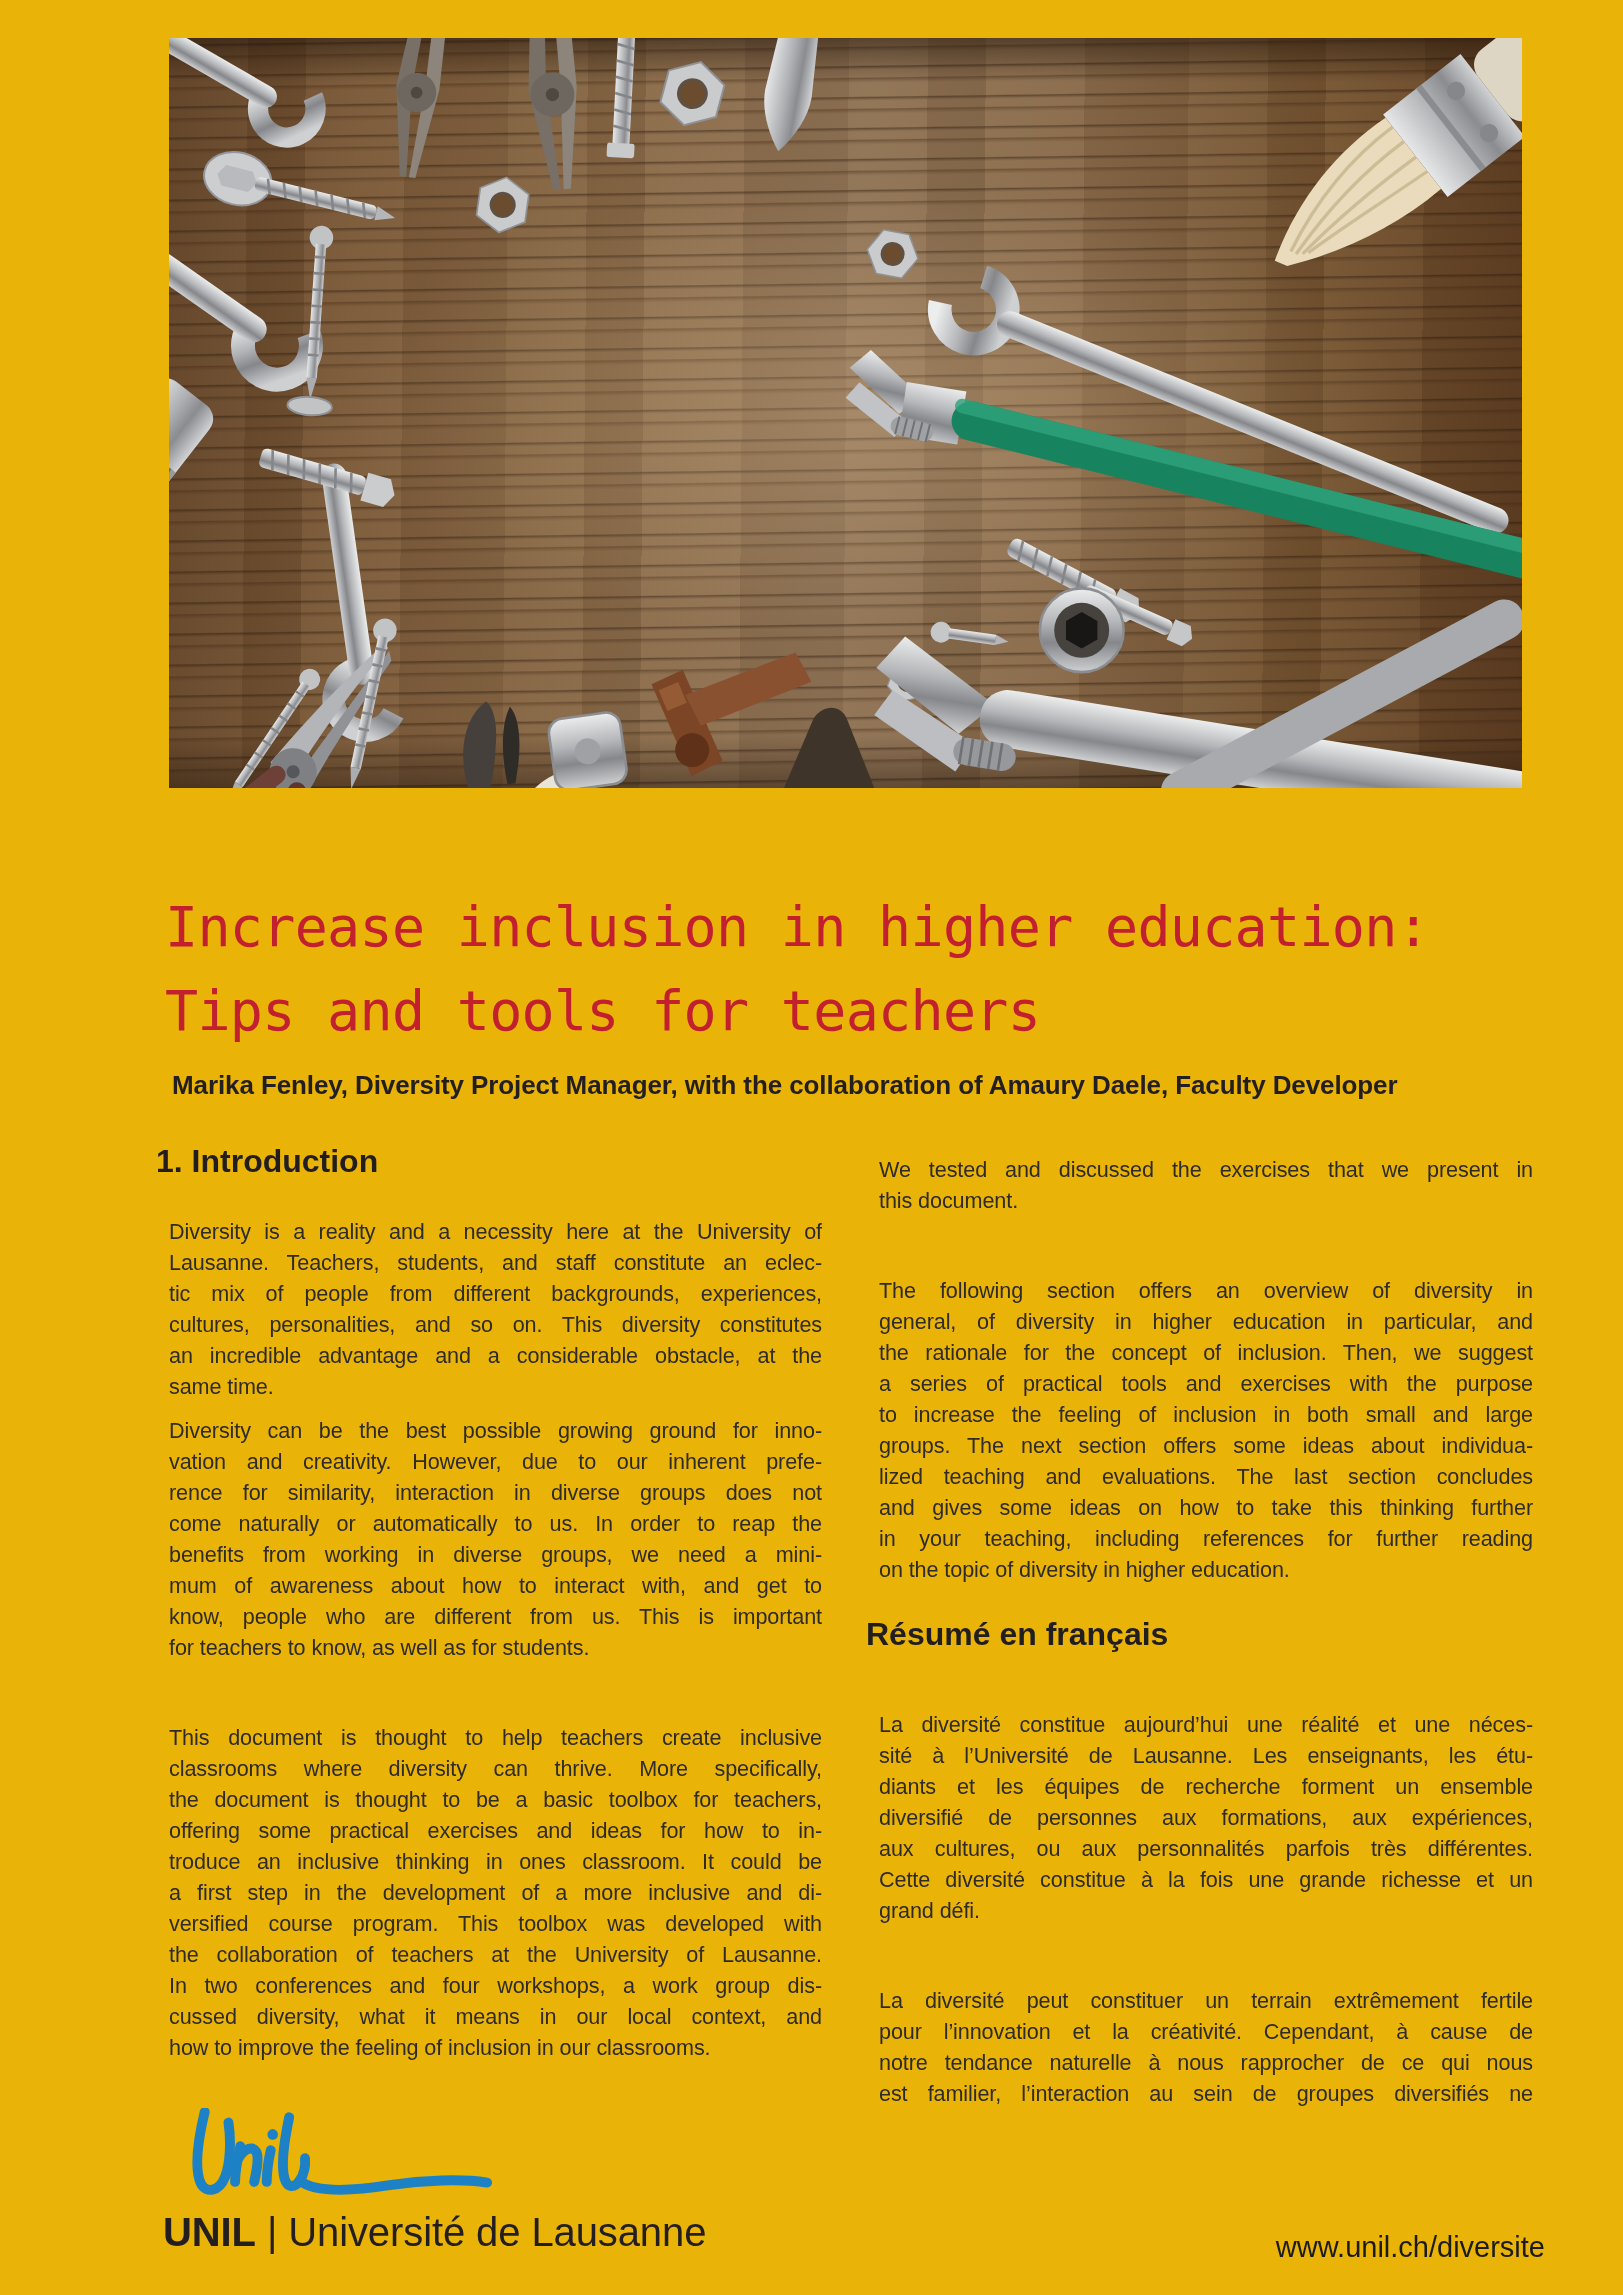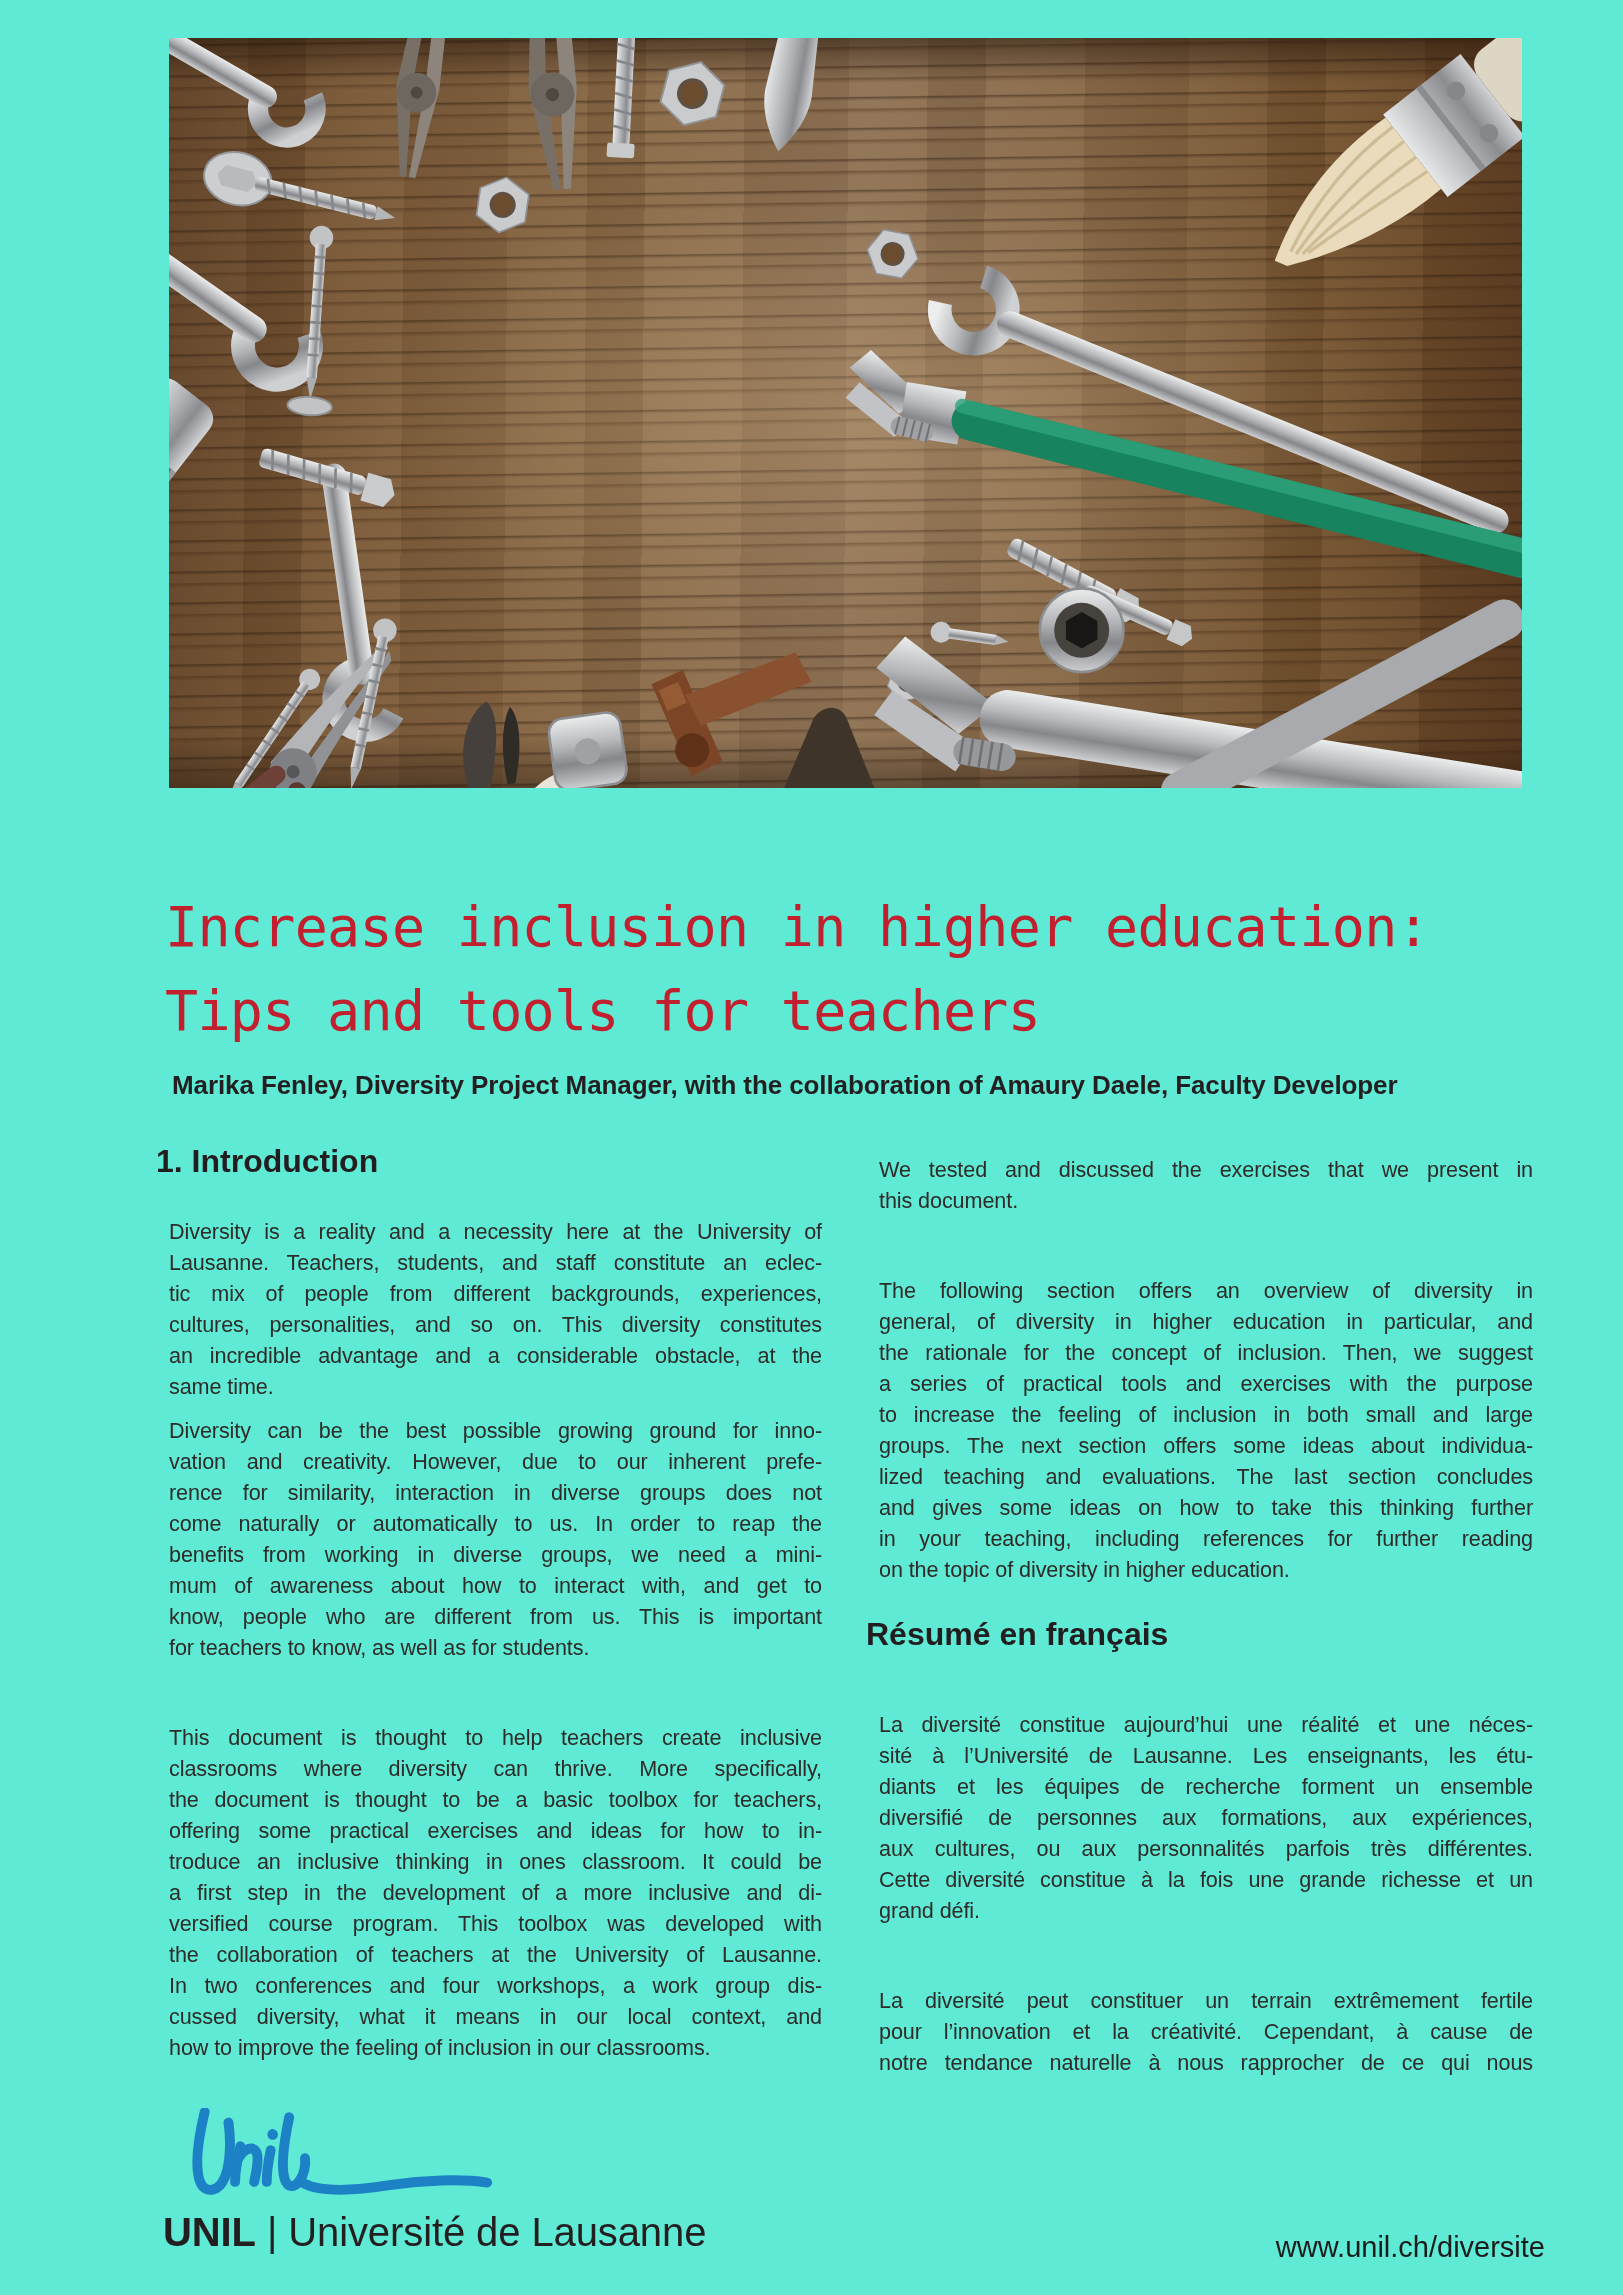--- a/index.html
+++ b/index.html
@@ -1,16 +1,16 @@
 <!DOCTYPE html>
 <html style="font-size:10.5px"><head>
 <meta charset="utf-8">
 <style>
   html,body{margin:0;padding:0;background:#ffffff;}
-  .page{position:relative;width:1623px;height:2295px;background:#5eead4;overflow:hidden;
+  .page{position:relative;width:1623px;height:2295px;background:#eab308;overflow:hidden;
         font-family:"Liberation Sans",sans-serif;color:#2e2b28;}
 
   
   .hero{position:absolute;left:169px;top:38px;width:1353px;height:750px;overflow:hidden;
     background:
       linear-gradient(180deg, rgba(30,16,6,.50) 0, rgba(30,16,6,0) 6%, rgba(30,16,6,0) 93%, rgba(25,13,5,.40) 100%),
       radial-gradient(ellipse 55% 42% at 52% 50%, rgba(214,184,142,.30), rgba(214,184,142,0) 72%),
       repeating-linear-gradient(179.2deg,
         rgba(36,20,8,0) 0px, rgba(36,20,8,0) 5.9px,
         rgba(36,20,8,.42) 7.2px, rgba(36,20,8,.12) 9.2px,
@@ -313,20 +313,21 @@
         <div class="ln">diversifié de personnes aux formations, aux expériences,</div>
         <div class="ln">aux cultures, ou aux personnalités parfois très différentes.</div>
         <div class="ln">Cette diversité constitue à la fois une grande richesse et un</div>
         <div class="ln">grand défi.</div>
       </div>
     <div class="para gap jlast">
 
     <div class="ln">La diversité peut constituer un terrain extrêmement fertile</div>
         <div class="ln">pour l’innovation et la créativité. Cependant, à cause de</div>
         <div class="ln">notre tendance naturelle à nous rapprocher de ce qui nous</div>
+        <div class="ln">est familier, l’interaction au sein de groupes diversifiés ne</div>
       </div>
   </section>
 
   <svg class="logo-script" viewBox="0 0 470 150">
     <g fill="none" stroke-width="15" stroke-linecap="round" stroke-linejoin="round" stroke="#1d82c5">
       <path d="M30,6 C20,48 14,92 24,114 C32,130 52,127 61,104 C69,84 70,48 66,22"></path>
       <path d="M84,58 C79,80 76,98 76,112"></path>
       <path d="M77,84 C86,64 101,55 108,66 C113,75 108,98 105,112"></path>
       <path d="M130,64 C126,82 124,98 124,112"></path>
       <path d="M158,14 C150,52 146,90 151,107 C155,121 166,122 174,110 C180,101 183,88 182,76"></path>

